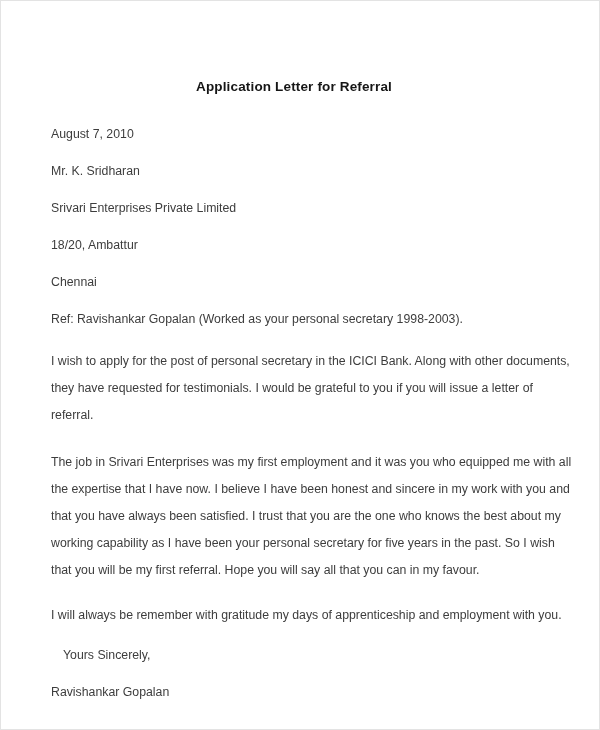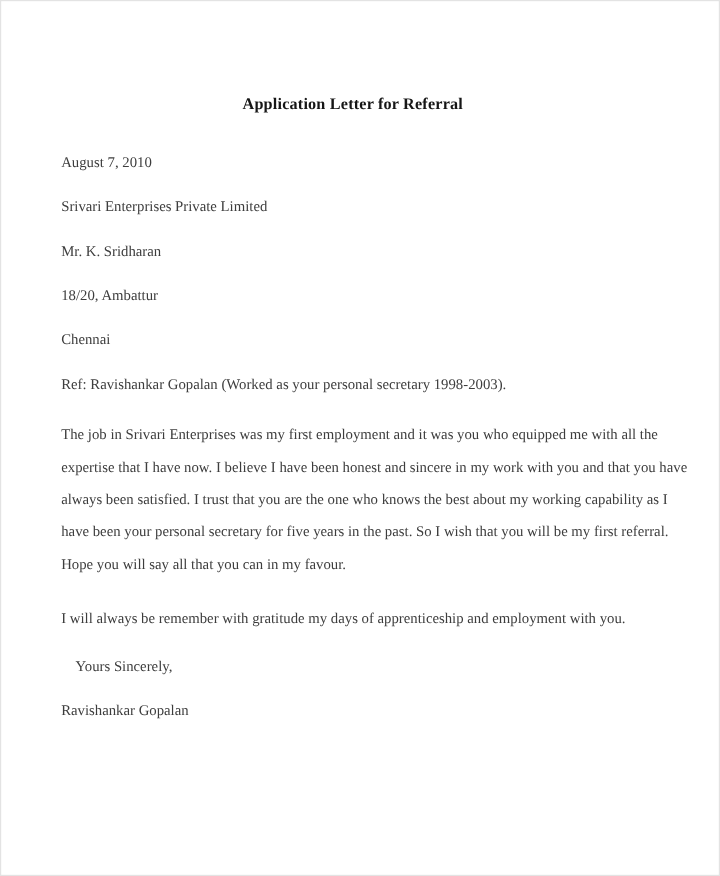--- a/index.html
+++ b/index.html
@@ -8,21 +8,21 @@
     background: #ffffff;
   }
   .page {
     position: relative;
     width: 600px;
     height: 730px;
     box-sizing: border-box;
     background: #ffffff;
     border: 1px solid #e3e3e3;
     overflow: hidden;
-    font-family: Liberation Serif, serif;
+    font-family: Liberation Sans, sans-serif;
     color: #3d3d3d;
   }
   .letter-body {
     position: absolute;
     left: 50px;
     top: 78px;
     width: 524px;
   }
   .doc-title {
     font-size: 13.5px;
@@ -62,31 +62,32 @@
 </head>
 <body>
 
 <div class="page">
   <div class="letter-body">
 
     <h1 class="doc-title">Application Letter for Referral</h1>
 
     <p class="line">August 7, 2010</p>
 
+    <p class="line">Mr. K. Sridharan</p>
+
     <p class="line">Srivari Enterprises Private Limited</p>
-
-    <p class="line">Mr. K. Sridharan</p>
 
     <p class="line">18/20, Ambattur</p>
 
     <p class="line">Chennai</p>
 
     <p class="line">Ref:  Ravishankar Gopalan (Worked as your personal secretary 1998-2003).</p>
 
 
+    <p class="para first-para">I wish to apply  for the post of personal secretary in the ICICI Bank.   Along with other documents, they have requested for testimonials.  I would be grateful to you if you will issue a letter of referral.</p>
 
     <p class="para long-para">The job in Srivari Enterprises was  my first employment and it was  you who equipped me with all the expertise that I have now.   I believe I have  been honest and sincere in my work with you and that you have  always  been satisfied.   I trust that  you are the one who knows the best about my working capability as  I have been your personal secretary for five years in the past.   So I wish that  you will be my first referral.   Hope you will say all that you can in my favour.</p>
 
     <p class="para">I will always  be remember with gratitude my days of apprenticeship and employment with you.</p>
 
     <div class="closing-block">
       <p class="sign-off">Yours Sincerely,</p>
 
       <p class="signature-name">Ravishankar  Gopalan</p>
     </div>

